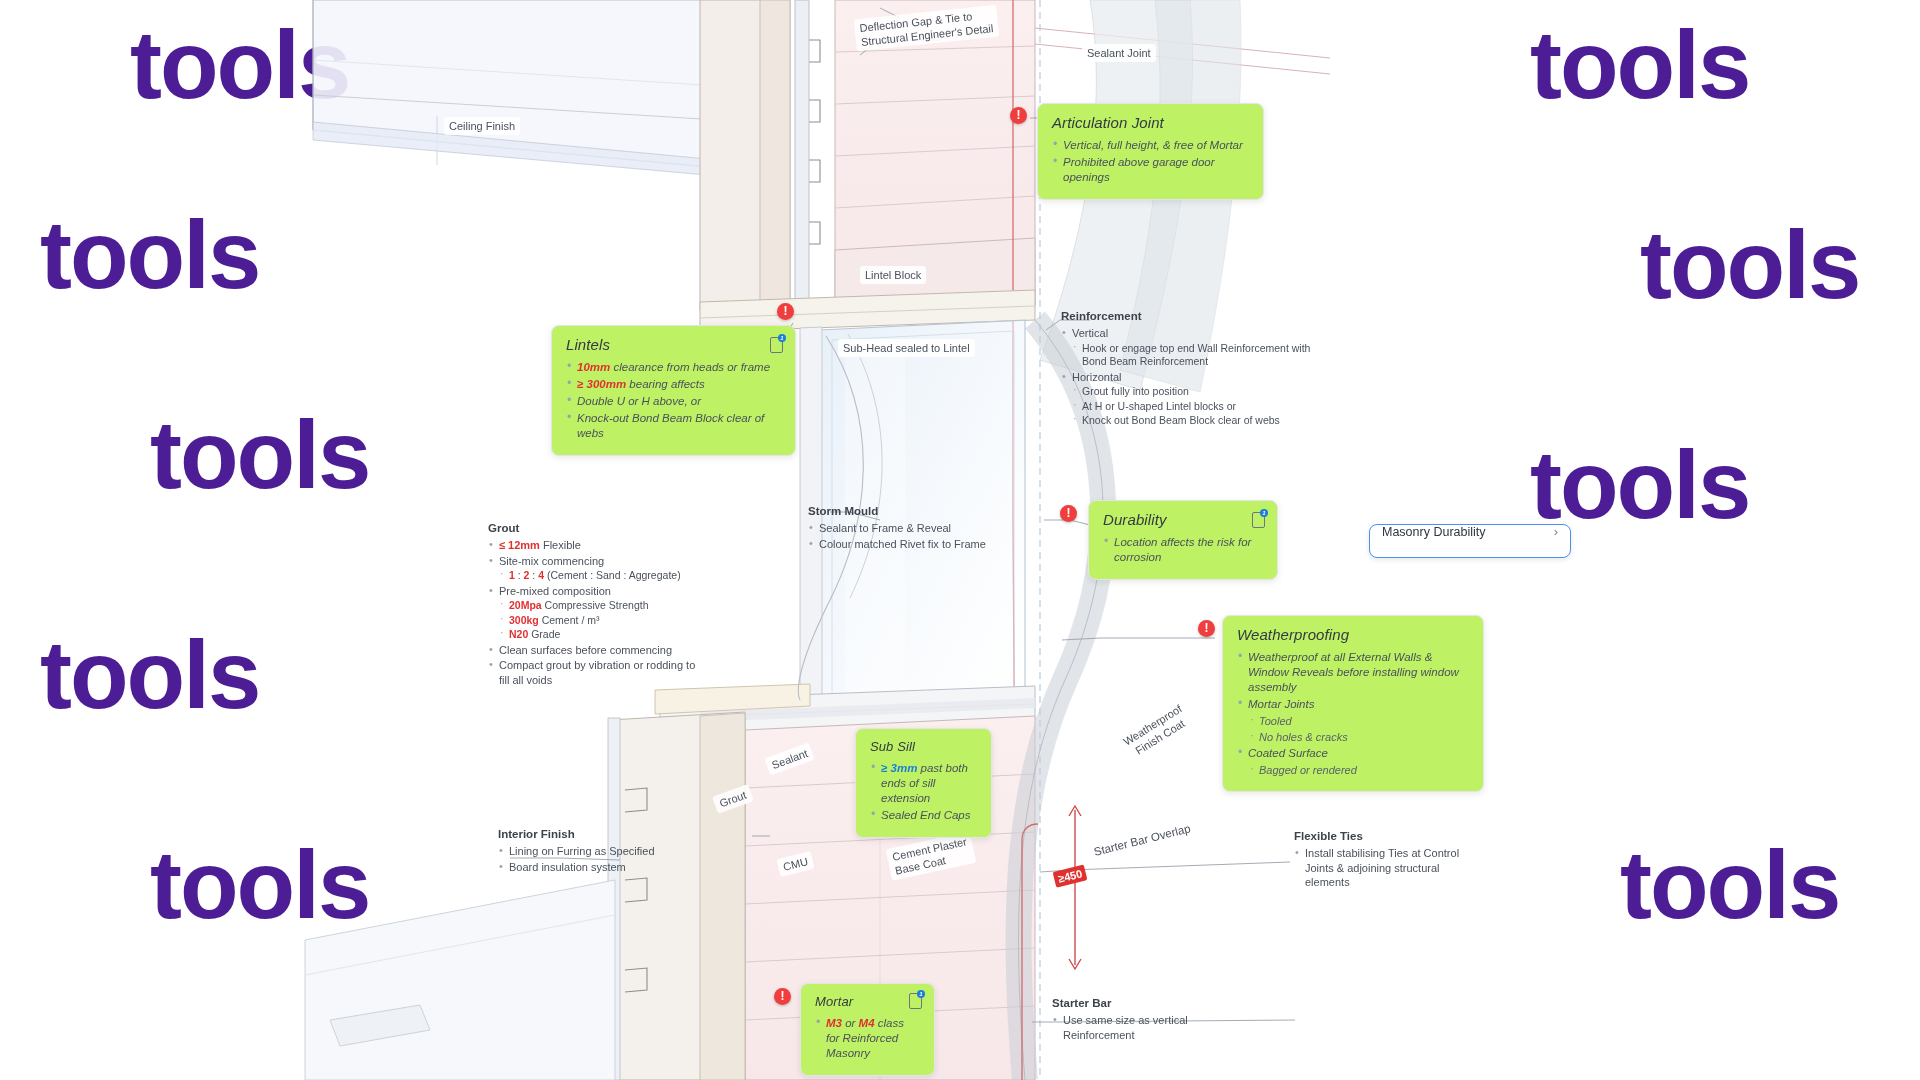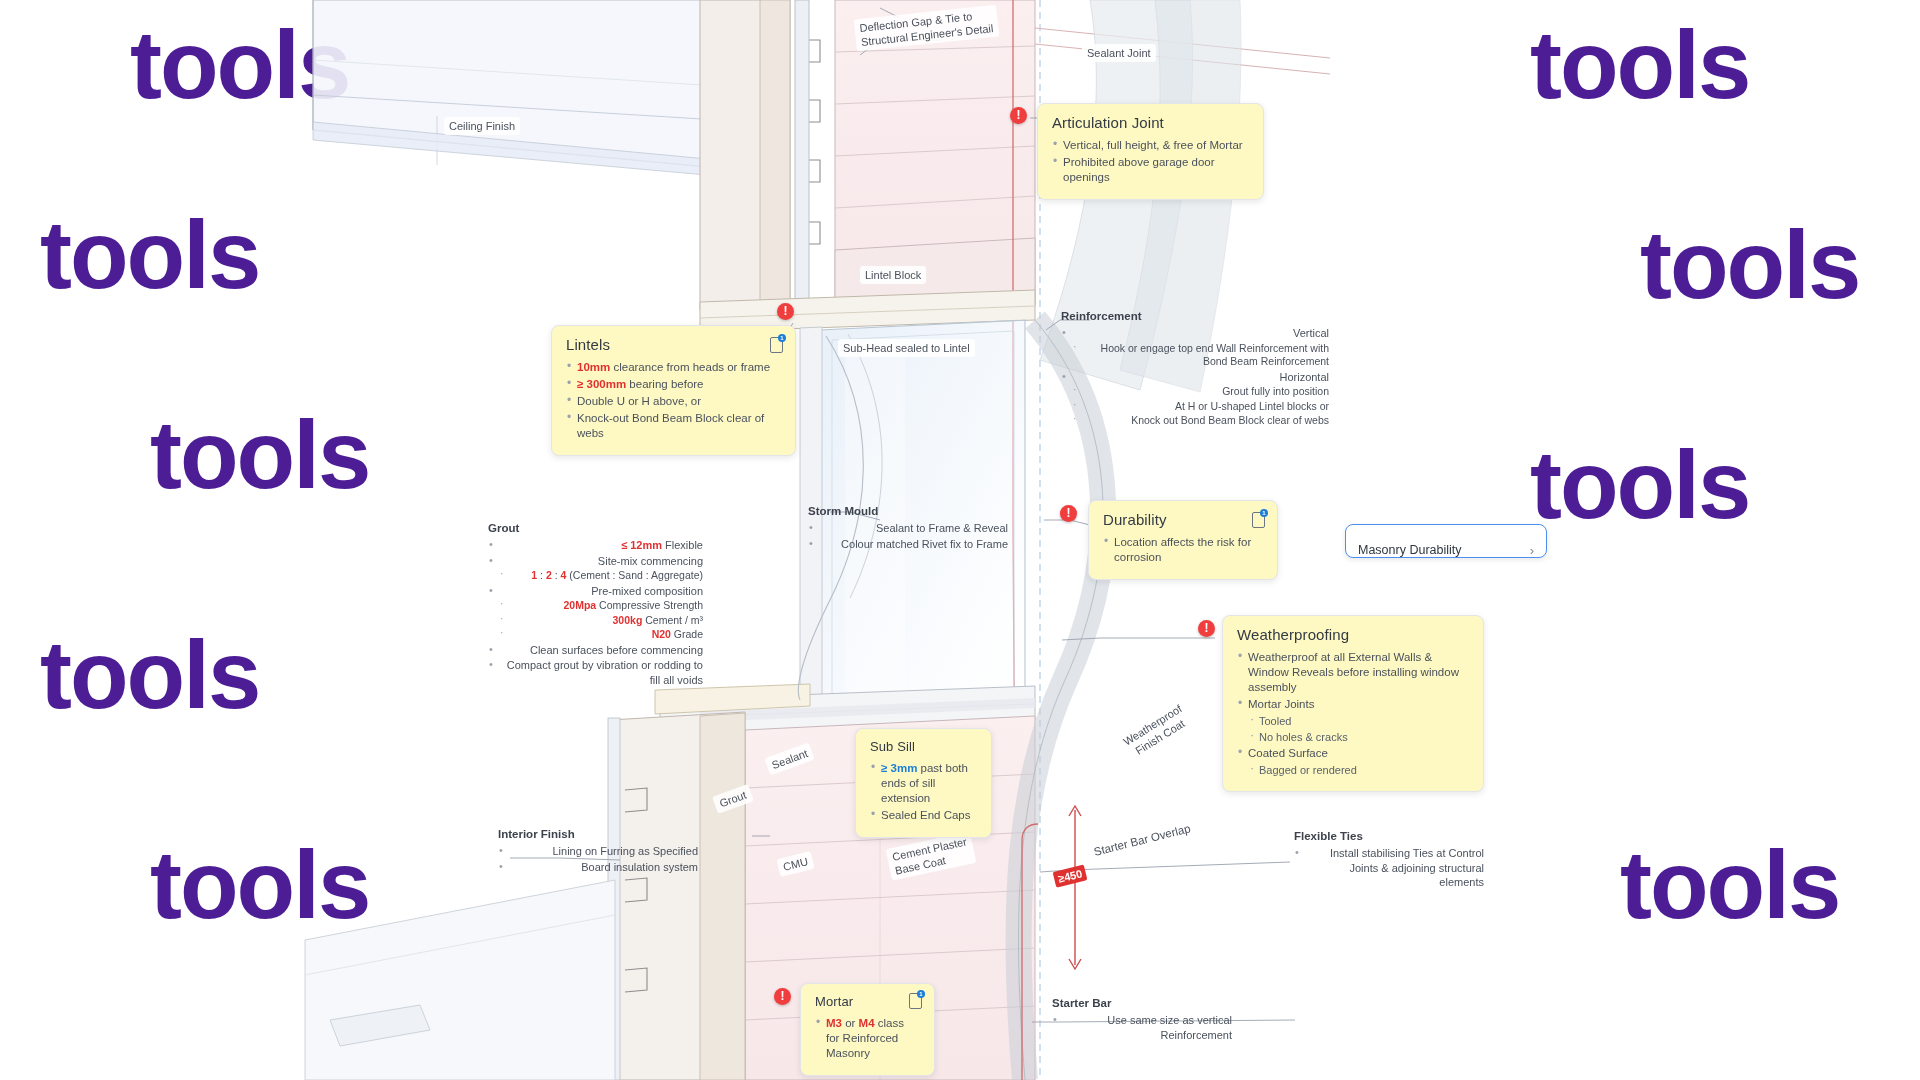--- a/index.html
+++ b/index.html
@@ -31,26 +31,27 @@
   }
   
   #drawing {
     position: absolute;
     left: 0; top: 0;
     width: 1920px; height: 1080px;
   }
   
   .card {
     position: absolute;
-    background: #fef9c3;
+    background: #bef264;
     border: 1px solid #e3e5e9;
     border-radius: 8px;
     box-shadow: 0 2px 6px rgba(20,26,40,.10);
     padding: 10px 16px 12px 14px;
     box-sizing: border-box;
+    font-style: italic;
   }
   .card h3 {
     margin: 0 0 7px 0;
     font-size: 15px;
     font-weight: 400;
     color: #333a44;
     letter-spacing: .1px;
   }
   .card ul {
     margin: 0;
@@ -91,21 +92,21 @@
   .labelgroup {
     position: absolute;
     box-sizing: border-box;
   }
   .labelgroup h4 {
     margin: 0 0 4px 0;
     font-size: 11.5px;
     font-weight: 700;
     color: #3d434d;
   }
-  .labelgroup ul { margin: 0; padding: 0; list-style: none; text-align: right; }
+  .labelgroup ul { margin: 0; padding: 0; list-style: none; }
   .labelgroup li {
     position: relative;
     font-size: 11px;
     line-height: 14.5px;
     color: #4a515c;
     padding-left: 11px;
     margin-bottom: 1px;
   }
   .labelgroup li::before {
     content: "•";
@@ -160,31 +161,32 @@
     position: absolute; right: -3px; top: -3px;
     width: 8px; height: 8px; border-radius: 50%;
     background: #1c7ed6;
     color: #fff; font-size: 6px; line-height: 8px;
     text-align: center; font-weight: 700;
   }
   
   .pill {
     position: absolute;
     display: flex;
-    align-items: flex-end;
+    align-items: flex-start;
     justify-content: space-between;
     background: #ffffff;
     border: 1.6px solid #4c8ff0;
     border-radius: 8px;
     box-shadow: 0 2px 5px rgba(20,26,40,.10);
     padding: 0 12px;
     height: 32px;
     font-size: 12.5px;
     color: #2f3640;
     cursor: pointer;
+    margin-left: 24px;
   }
   .pill .chev {
     margin-left: 14px;
     color: #7b8694;
     font-size: 13px;
     line-height: 1;
   }
   
   .dimbadge {
     position: absolute;
@@ -465,21 +467,21 @@
 
   <div class="alert" style="left:777px;top:303px;">!</div>
   <div class="card" style="left:551px;top:325px;width:245px;">
     <h3>Lintels</h3>
     <div class="doc-icon">
       <div class="sheet"></div>
       <div class="badge">1</div>
     </div>
     <ul>
       <li><span class="red">10mm</span><span> clearance from heads or frame</span></li>
-      <li><span class="red">≥ 300mm</span><span> bearing before</span></li>
+      <li><span class="red">≥ 300mm</span><span> bearing affects</span></li>
       <li>Double U or H above, or</li>
       <li>Knock-out Bond Beam Block clear of webs</li>
     </ul>
   </div>
 
   <div class="alert" style="left:1060px;top:505px;">!</div>
   <div class="card" style="left:1088px;top:500px;width:190px;">
     <h3>Durability</h3>
     <div class="doc-icon">
       <div class="sheet"></div>

